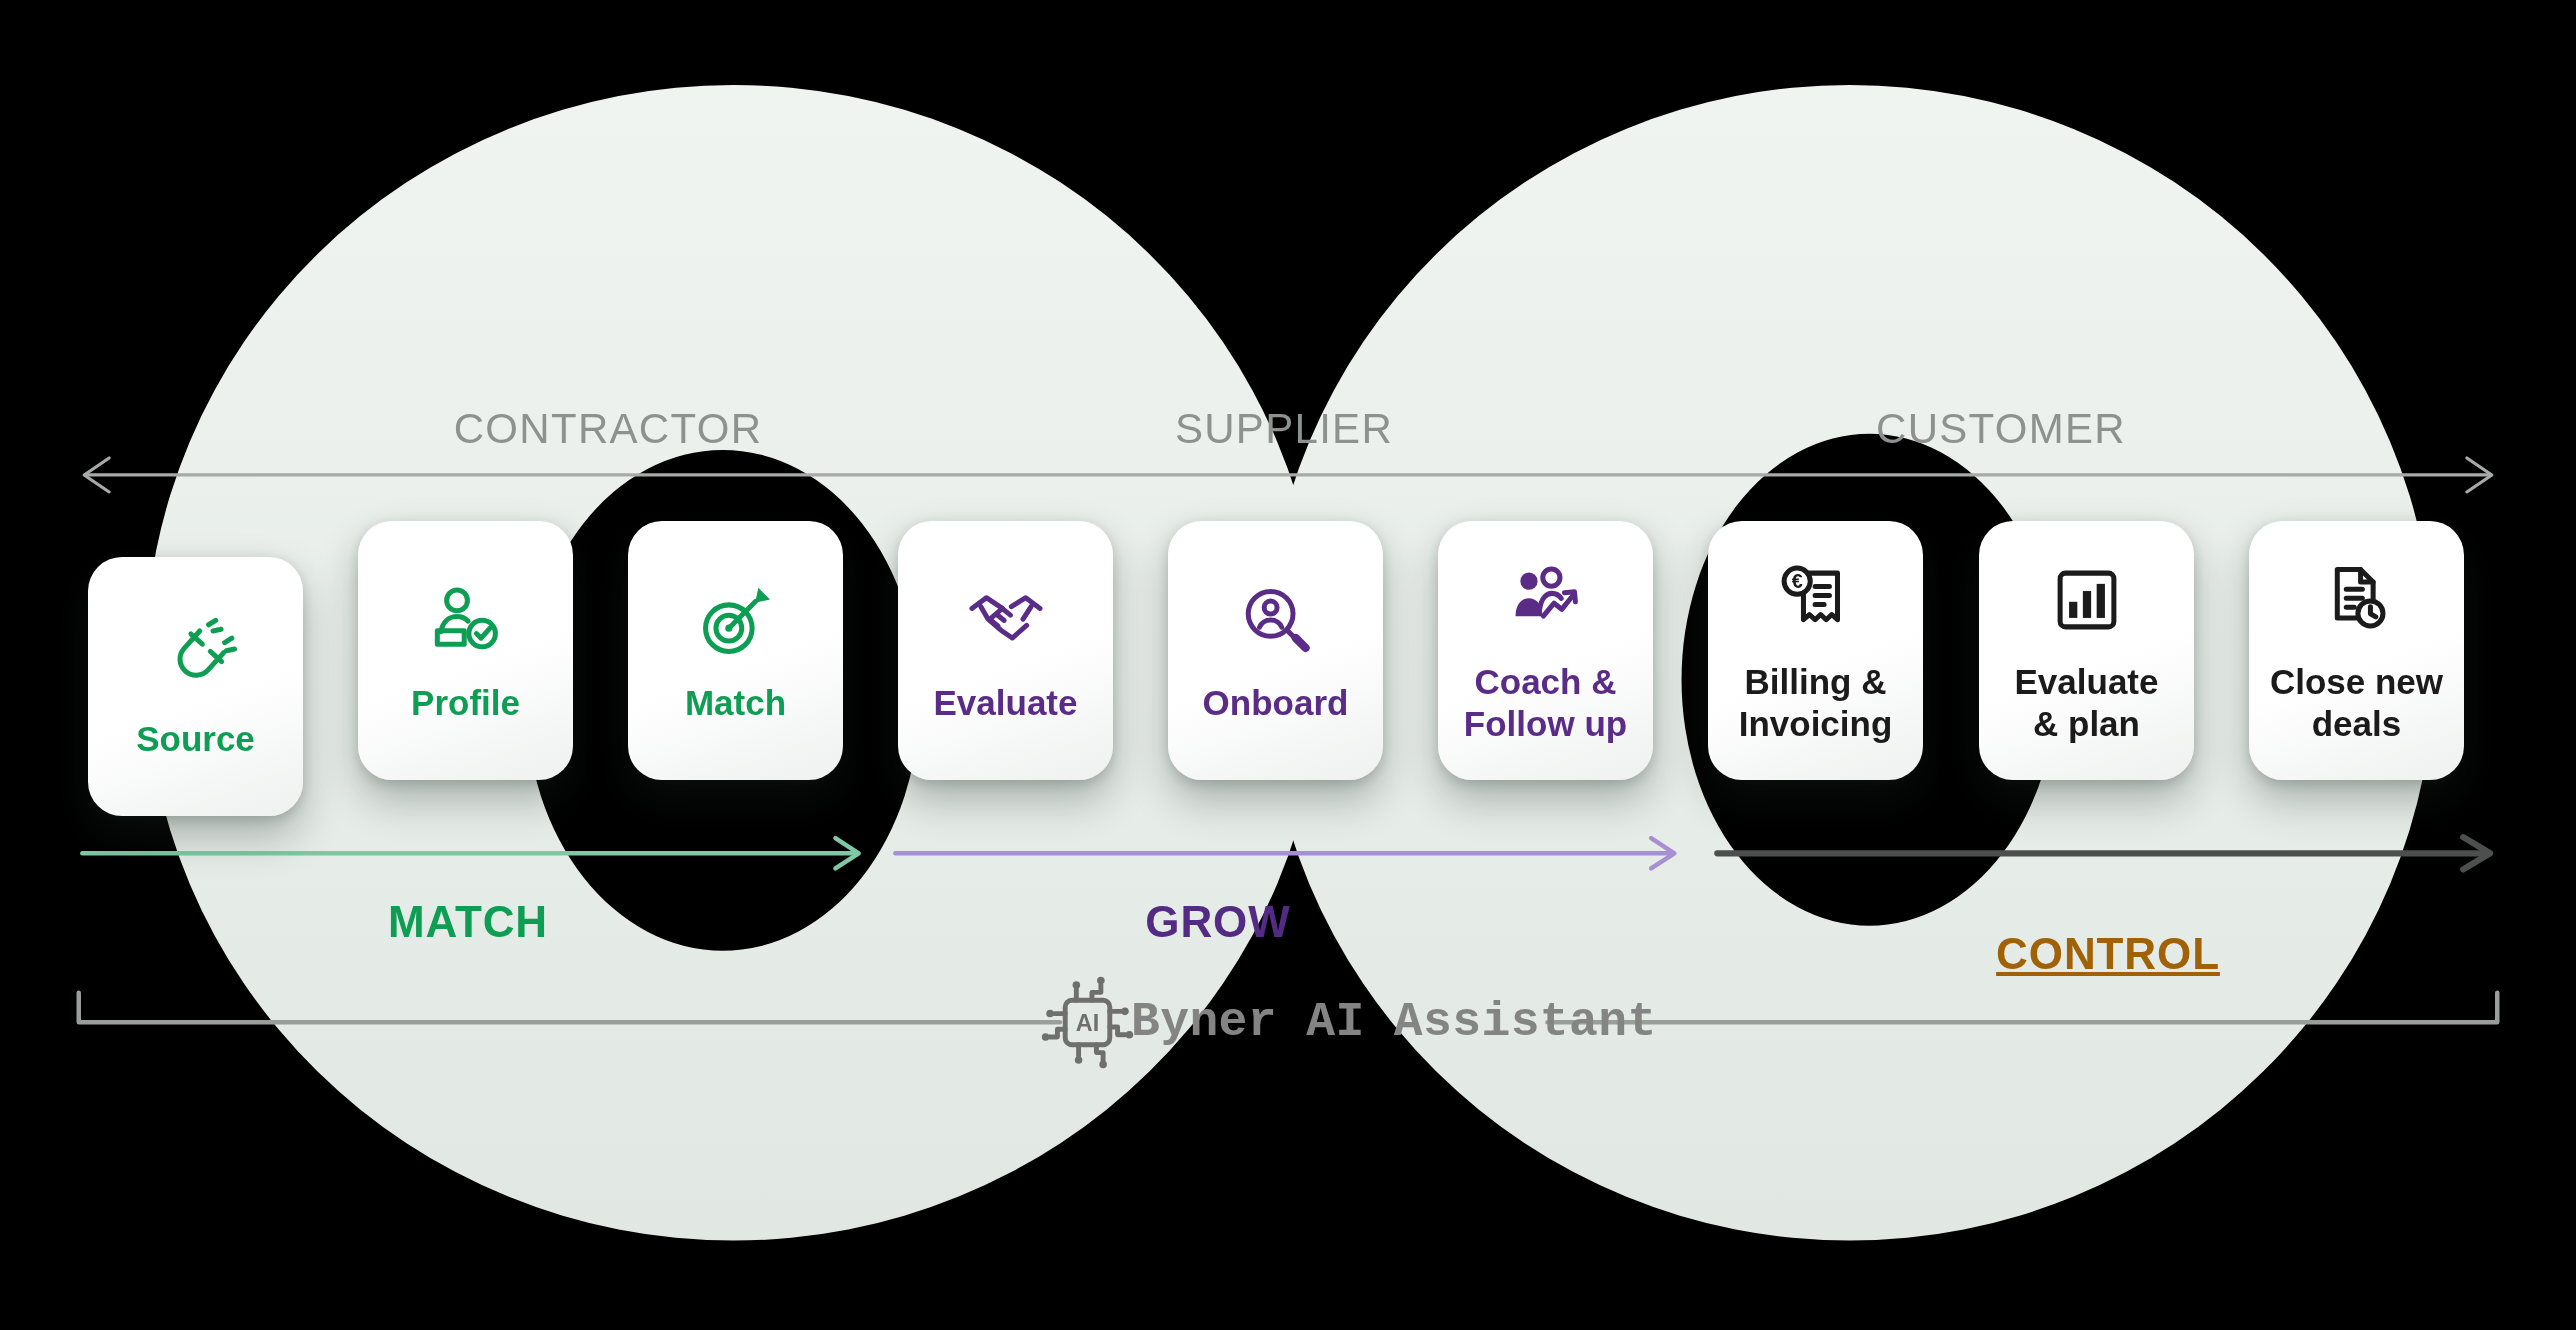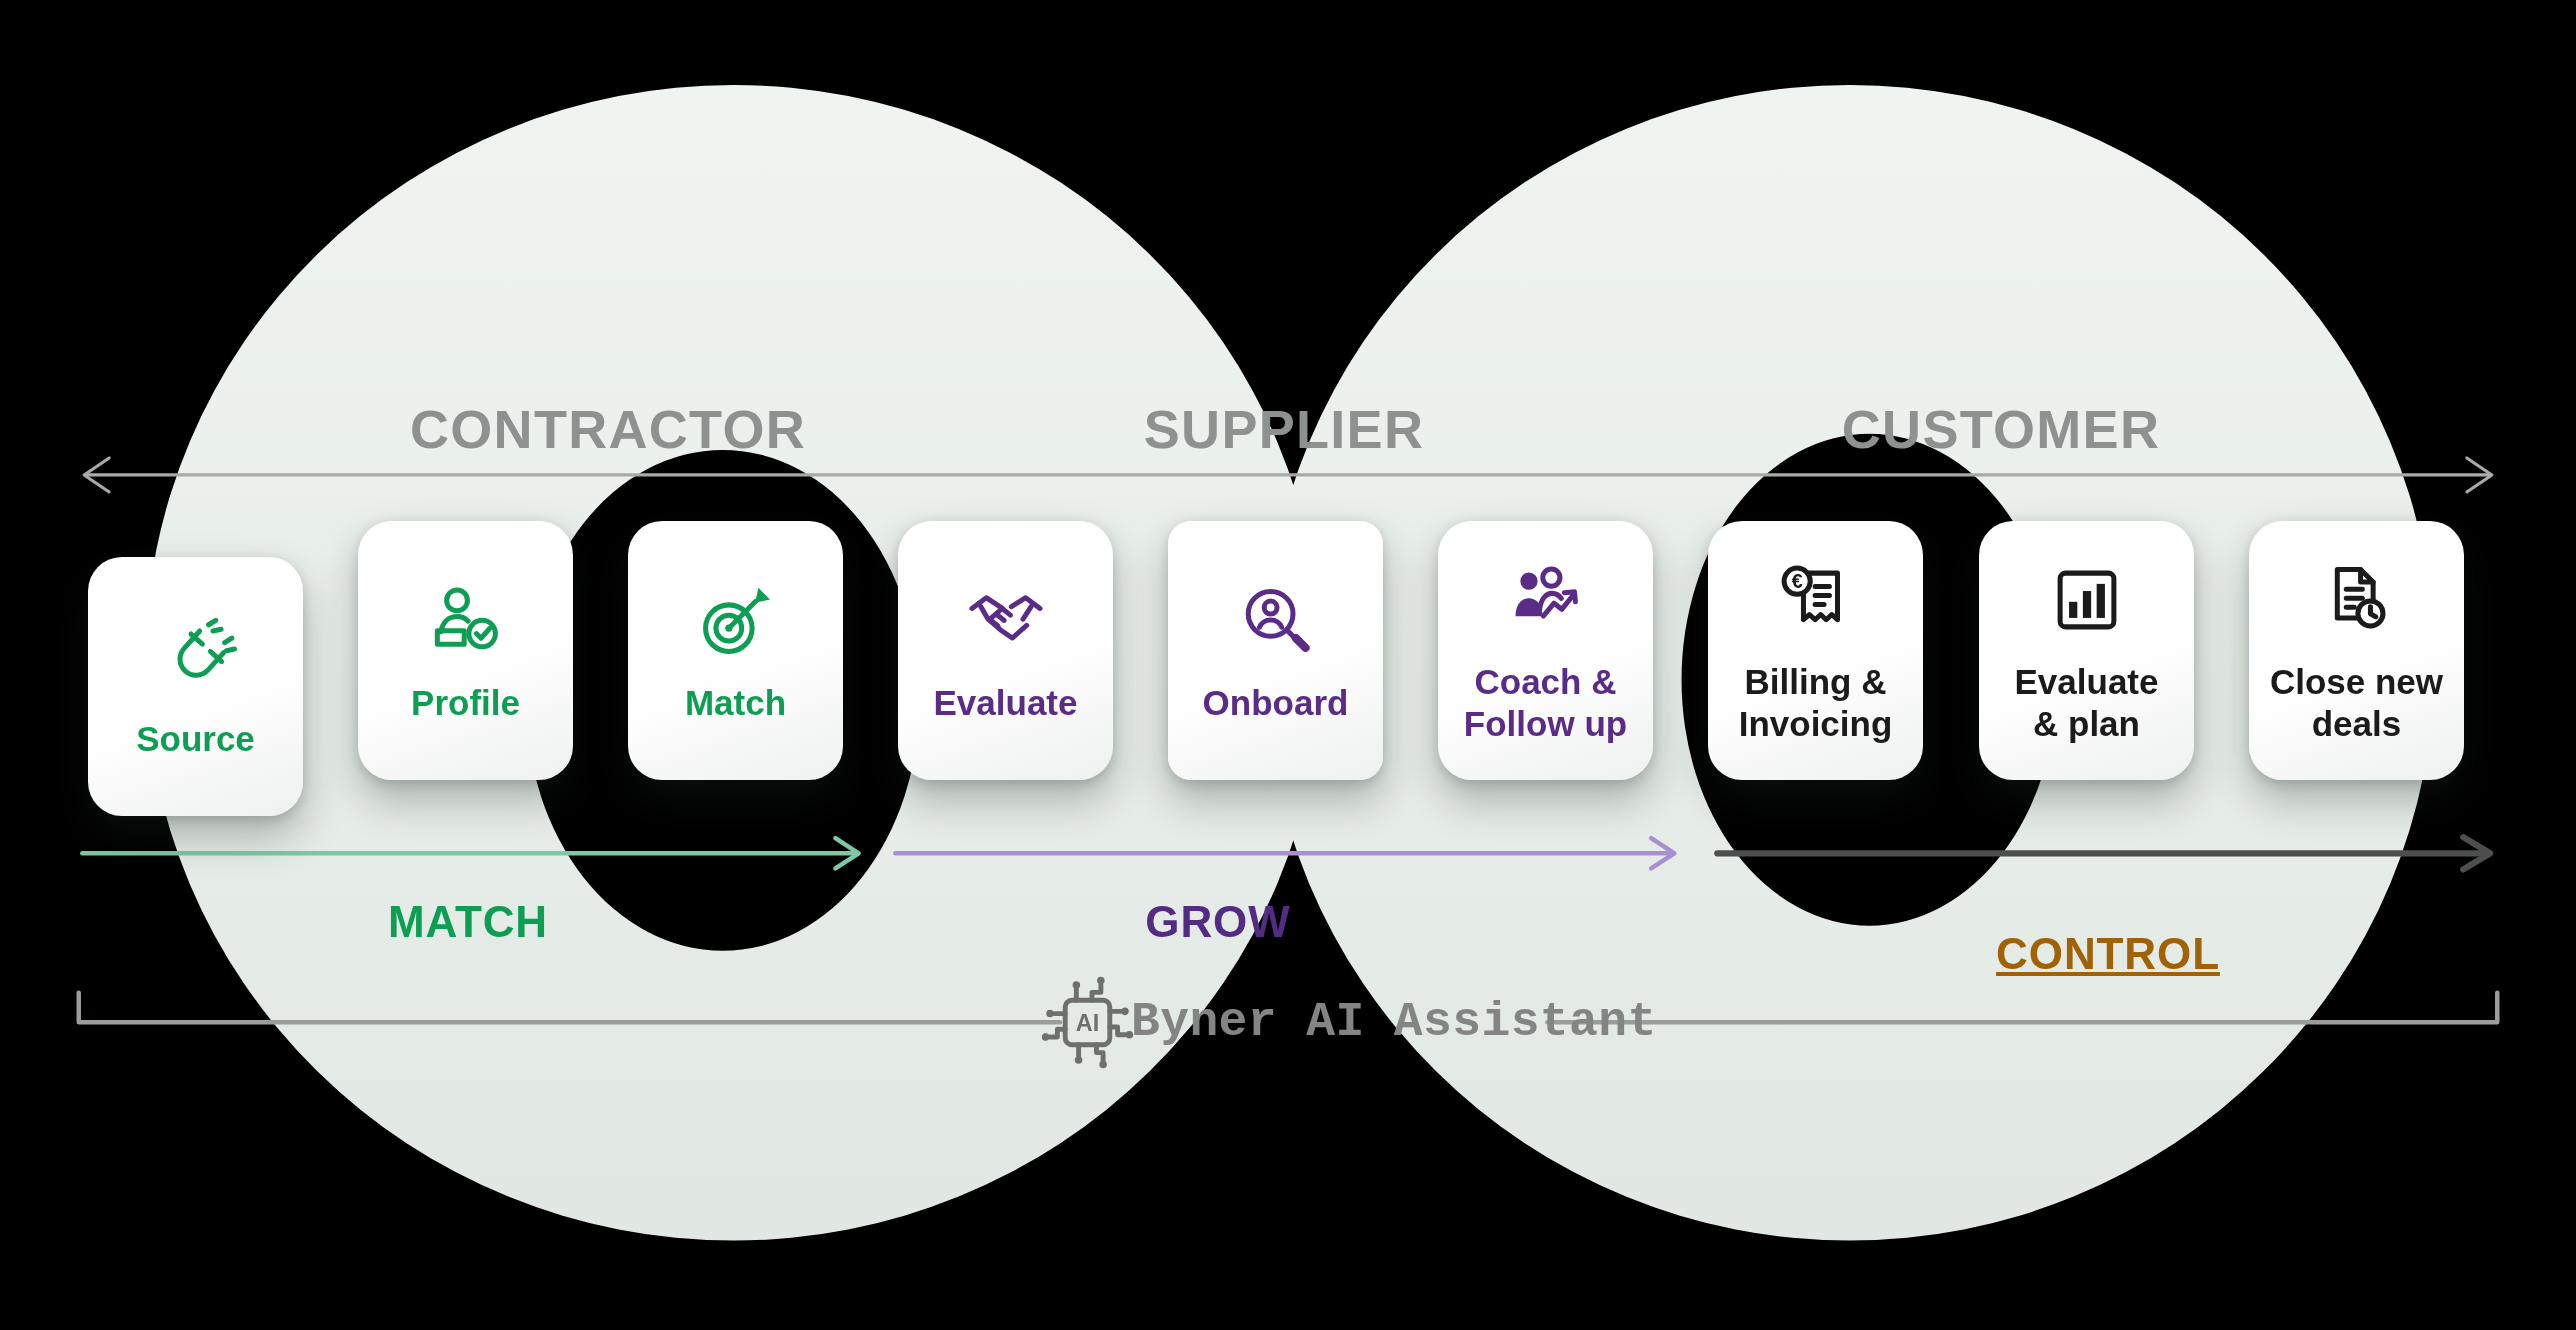--- a/index.html
+++ b/index.html
@@ -2,21 +2,21 @@
 <html style="font-size:14.3px"><head>
 <meta charset="utf-8">
 <style>
   html,body{margin:0;padding:0;background:#000;}
   .canvas{position:relative;width:2576px;height:1330px;background:#000;overflow:hidden;
           font-family:"Liberation Sans", sans-serif;}
   .layer{position:absolute;inset:0;width:2576px;height:1330px;}
 
   
   .section-label{position:absolute;transform:translate(-50%,-50%);
-    font-size:54px;font-weight:700;letter-spacing:1.3px;white-space:nowrap;}
+    font-size:42px;font-weight:400;letter-spacing:1.3px;white-space:nowrap;}
 
   
   .card{position:absolute;top:521px;width:215px;height:259px;border-radius:34px;
     background:linear-gradient(160deg,#ffffff 55%,#eef1ef 100%);
     box-shadow:0 19.7px 40px rgba(25,40,32,.30),0 3.6px 10.7px rgba(25,40,32,.16);
     display:flex;flex-direction:column;align-items:center;justify-content:center;gap:18px;}
   .card-icon{width:86px;height:86px;display:flex;align-items:center;justify-content:center;}
   .card-icon svg{width:86px;height:86px;}
   .card-label{font-size:35px;font-weight:700;text-align:center;line-height:1.18;
     white-space:pre-line;padding:0 5.4px;}
@@ -122,21 +122,21 @@
         <path d="M5 17l8-6 9 6-6.5 5.5"></path>
         <path d="M43 17l-8-6-8 5"></path>
         <path d="M10 16l4 7 7 6 6.5 4.5 8-7"></path>
         <path d="M15.5 23.5l4 3.2M19 20.5l4 3.2M22.5 17.5l4 3.2"></path>
         <path d="M38 16l-4.5 7"></path>
       </svg>
     </div>
     <div class="card-label">Evaluate</div>
   </div>
 
-  <div class="card" style="left: 1168px; color: rgb(91, 44, 135); border-radius: 23px;">
+  <div class="card" style="left: 1168px; color: rgb(91, 44, 135);">
     <div class="card-icon">
       <svg viewBox="0 0 48 48" fill="none" stroke="currentColor" stroke-width="2.8" stroke-linecap="round" stroke-linejoin="round">
         <circle cx="21" cy="20" r="12.5"></circle>
         <circle cx="21" cy="16.5" r="3.6"></circle>
         <path d="M14.8 27.5a6.5 5.8 0 0 1 12.4 0"></path>
         <path d="M30.5 29.5l5 5"></path>
         <path d="M35 33.5l5.5 5.5" stroke-width="4.6"></path>
       </svg>
     </div>
     <div class="card-label">Onboard</div>

